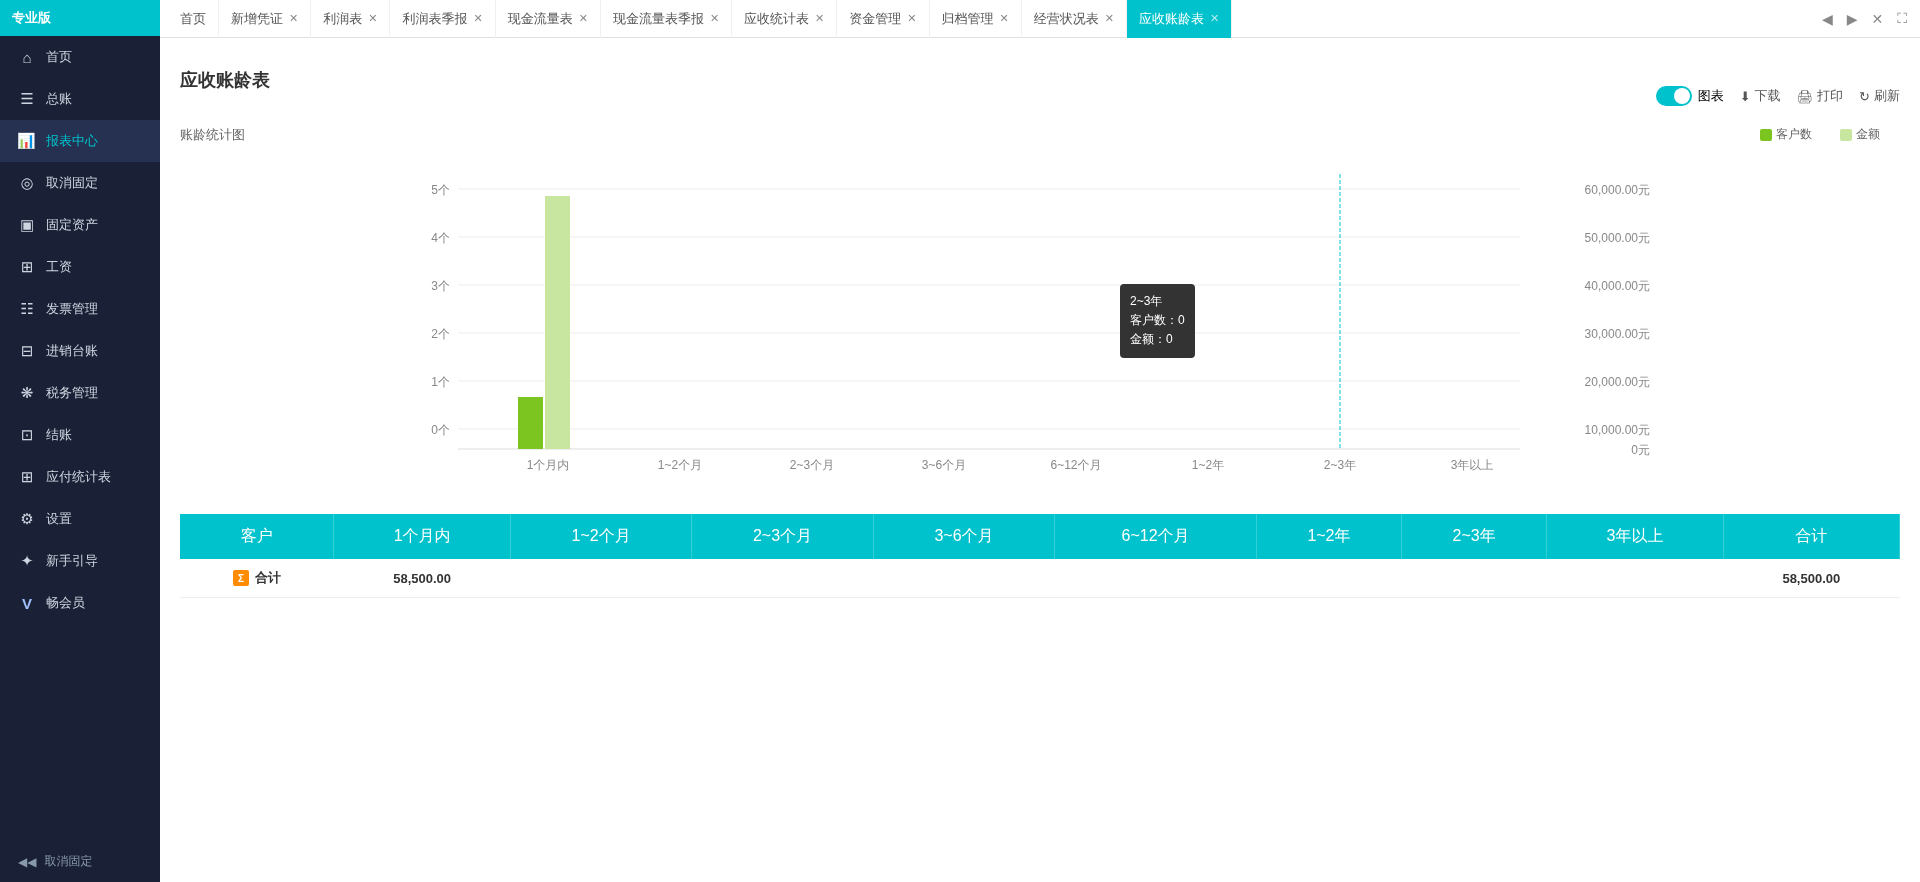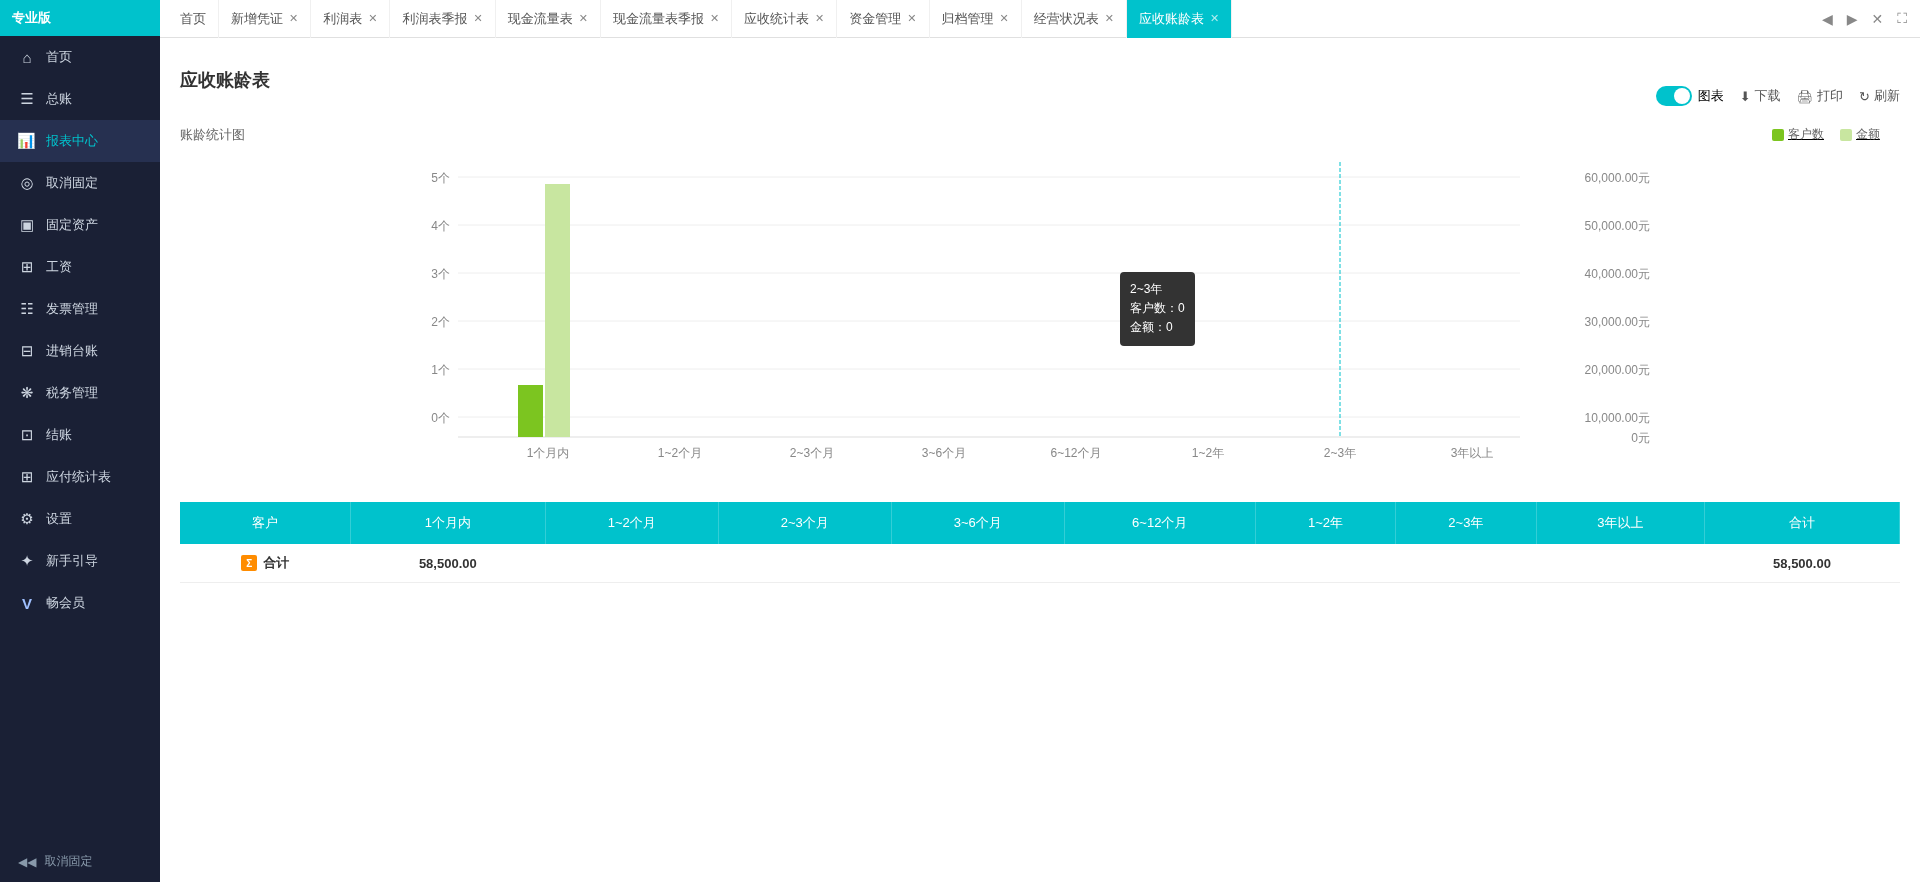--- a/index.html
+++ b/index.html
@@ -155,21 +155,21 @@
     }
 
     
     .chart-area {
       padding: 10px 20px;
       flex-shrink: 0;
     }
     .chart-title {
       font-size: 13px;
       color: #666;
-      margin-bottom: 8px;
+      margin-bottom: 20px;
     }
     .legend-item {
       display: flex;
       align-items: center;
       gap: 4px;
       font-size: 12px;
       color: #666;
     }
     .legend-dot {
       width: 12px;
@@ -187,21 +187,21 @@
       border-collapse: collapse;
     }
     .data-table thead tr {
       background: #00c2cc;
       color: white;
     }
     .data-table thead th {
       padding: 12px 10px;
       text-align: center;
       font-weight: normal;
-      font-size: 13px;
+      font-size: 16px;
       border-right: 1px solid rgba(255,255,255,0.2);
     }
     .data-table tbody tr {
       border-bottom: 1px solid #eee;
     }
     .data-table tbody td {
       padding: 10px 10px;
       text-align: center;
       font-size: 13px;
       color: #333;
@@ -371,21 +371,21 @@
           <span>↻</span>
           <span>刷新</span>
         </div>
       </div>
     </div>
 
     <div class="chart-area">
       <div style="position:relative;">
         <div class="chart-title">账龄统计图</div>
 
-        <div style="position:absolute; top:0; right:20px; display:flex; gap:16px; align-items:center;text-decoration:underline;">
+        <div style="position:absolute; top:0; right:20px; display:flex; gap:28px; align-items:center;">
           <div class="legend-item">
             <div class="legend-dot" style="background:#7cc520;"></div>
             <span>客户数</span>
           </div>
           <div class="legend-item">
             <div class="legend-dot" style="background:#c8e6a0;"></div>
             <span>金额</span>
           </div>
         </div>
 

